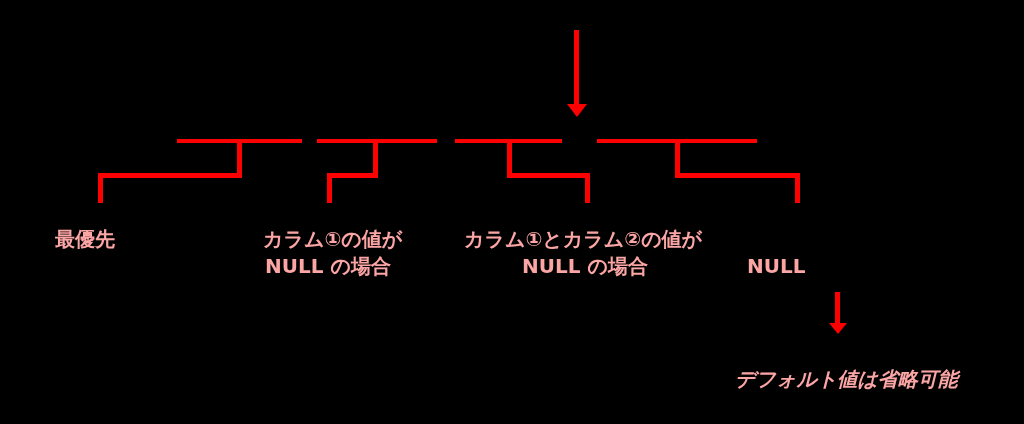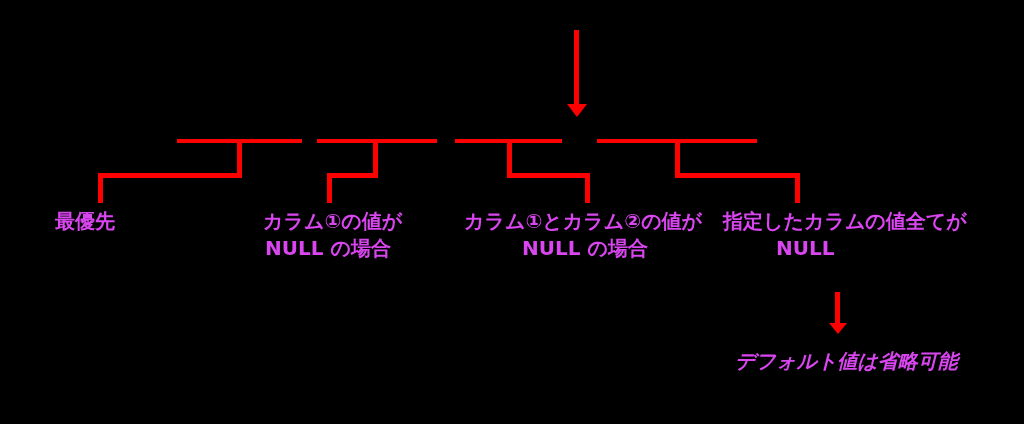--- a/index.html
+++ b/index.html
@@ -7,26 +7,27 @@
     position:relative;
     width:1024px;height:424px;
     background:#000000;
     overflow:hidden;
     font-family:"DejaVu Sans",sans-serif;
   }
   .red{background:#ff0000;}
   .hline,.vline{position:absolute;}
   .lbl{
     position:absolute;
-    color:#d946ef;
+    color:#fca5a5;
     font-weight:bold;
     font-size:20px;
     line-height:20px;
     white-space:nowrap;
     letter-spacing:0px;
+    margin-top:18px;
   }
   
   .arrow-shaft-top{left:574px;top:30px;width:5px;height:76px;}
   .arrow-head-top{
     position:absolute;left:567px;top:104px;
     width:0;height:0;
     border-left:10px solid transparent;
     border-right:10px solid transparent;
     border-top:13px solid #ff0000;
   }
@@ -50,21 +51,21 @@
   .leg-2{left:327px;top:173px;width:5px;height:30px;}
   .leg-3{left:585px;top:173px;width:5px;height:30px;}
   .leg-4{left:795px;top:173px;width:5px;height:30px;}
   
   .lbl-1{left:55px;top:211px;}
   .lbl-2a{left:263px;top:211px;}
   .lbl-2b{left:265px;top:238px;}
   .lbl-3a{left:464px;top:211px;}
   .lbl-3b{left:522px;top:238px;}
   .lbl-4a{left:723px;top:211px;}
-  .lbl-4b{left:776px;top:238px;}
+  .lbl-4b{left:747px;top:238px;}
   .lbl-5{left:735px;top:351px;font-style:italic;}
   
   .arrow-shaft-bottom{left:835px;top:292px;width:5px;height:33px;}
   .arrow-head-bottom{
     position:absolute;left:829px;top:323px;
     width:0;height:0;
     border-left:9px solid transparent;
     border-right:9px solid transparent;
     border-top:11px solid #ff0000;
   }
@@ -100,21 +101,20 @@
   <div class="vline red leg-4"></div>
 
   <div class="lbl lbl-1">最優先</div>
 
   <div class="lbl lbl-2a">カラム①の値が</div>
   <div class="lbl lbl-2b">NULL の場合</div>
 
   <div class="lbl lbl-3a">カラム①とカラム②の値が</div>
   <div class="lbl lbl-3b">NULL の場合</div>
 
-  <div class="lbl lbl-4a">指定したカラムの値全てが</div>
   <div class="lbl lbl-4b">NULL</div>
 
   <div>
     <div class="vline red arrow-shaft-bottom"></div>
     <div class="arrow-head-bottom"></div>
   </div>
 
   <div class="lbl lbl-5">デフォルト値は省略可能</div>
 
 </div>

